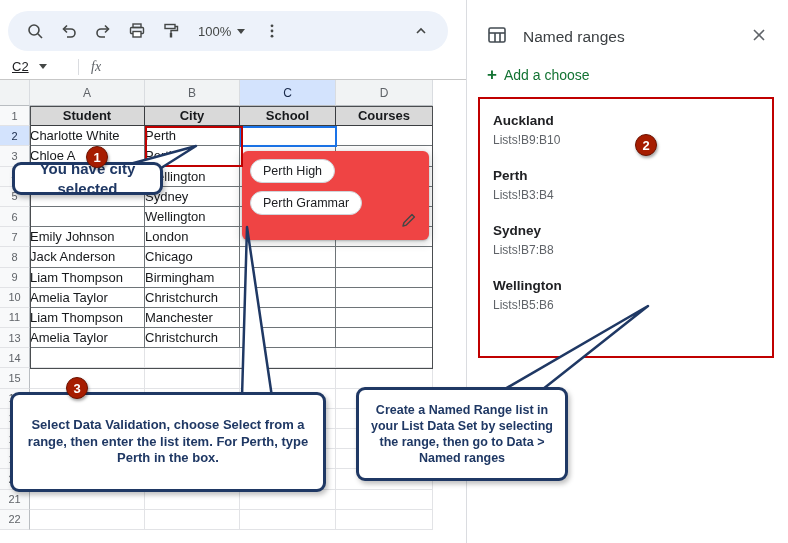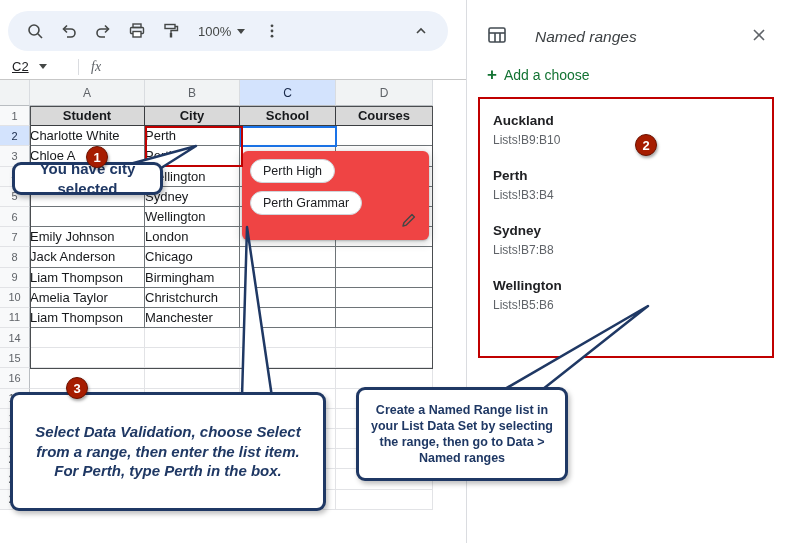--- a/index.html
+++ b/index.html
@@ -55,41 +55,41 @@
   .dv-dropdown { position:absolute; left:242px; top:151px; width:187px; height:89px; background:#ef4444;
                  border-radius:6px; z-index:25; padding:8px 8px;
                  box-shadow:0 1px 2px rgba(60,64,67,.3), 0 2px 8px 2px rgba(60,64,67,.18); }
   .chip { display:block; width:fit-content; border:1px solid #d0d4d9; border-radius:15px; padding:4px 12px;
           font-size:12.5px; color:#202124; margin-bottom:8px; background:#fff; cursor:pointer; }
   .dv-pencil { position:absolute; right:12px; bottom:8px; cursor:pointer; }
 
   
   .panel { position:absolute; left:466px; top:0; width:322px; height:543px; background:#fff;
            border-left:1px solid #dadce0; }
-  .panel-header { display:flex; align-items:center; gap:28px; padding:24px 18px 0 20px;font-style:italic; }
+  .panel-header { display:flex; align-items:center; gap:16px; padding:24px 18px 0 20px; }
   .panel-title { font-size:15.5px; color:#3c4043; }
   .panel-close { margin-left:auto; background:none; border:none; cursor:pointer; padding:4px; }
   .add-range { position:absolute; left:20px; top:66px; display:flex; align-items:center; gap:7px;
                color:#137333; font-size:14px; font-weight:500; cursor:pointer; }
   .plus { font-size:17px; font-weight:700; line-height:1; }
   .ranges-list { position:absolute; left:12px; top:97px; width:296px; padding:16px 14px; }
   .range-item { margin-bottom:21px; cursor:pointer; }
   .rname { font-size:13.5px; font-weight:700; color:#202124; margin-bottom:5px; }
   .rref { font-size:12px; color:#5f6368; }
 
   
   .tails { position:absolute; left:0; top:0; width:788px; height:543px; z-index:40; pointer-events:none; }
   .tails polygon { fill:#fff; stroke:#1f3864; stroke-width:2.5; stroke-linejoin:round; }
 
   
   .callout { position:absolute; background:#fff; border:3px solid #1f3864; border-radius:9px; color:#1f3864;
              font-weight:700; text-align:center; display:flex; align-items:center; justify-content:center;
              z-index:50; box-shadow:2px 3px 5px rgba(0,0,0,.25); line-height:1.3; }
   .c1 { left:12px; top:162px; width:151px; height:33px; font-size:15px; padding:2px 8px;justify-content:center; }
-  .c3 { left:10px; top:392px; width:316px; height:119px; font-size:15px; padding:6px 14px;font-style:italic; }
+  .c3 { left:10px; top:392px; width:316px; height:100px; font-size:13px; padding:6px 14px; }
   .cr { left:356px; top:387px; width:212px; height:94px; font-size:12.5px; padding:20px 10px;justify-content:flex-end; }
 
   
   .badge { position:absolute; width:22px; height:22px; border-radius:50%; background:#a61c00;
            border:1px solid #6d1200; color:#fff; font-size:13px; font-weight:700; display:flex;
            align-items:center; justify-content:center; z-index:60; box-shadow:1px 2px 3px rgba(0,0,0,.35); }
   .b1 { left:86px; top:146px; }
   .b2 { left:635px; top:134px; }
   .b3 { left:66px; top:377px; }
 </style>
@@ -244,20 +244,27 @@
             <td class="rownum">10</td>
             <td class="cell dark">Amelia Taylor</td>
             <td class="cell dark">Christchurch</td>
             <td class="cell dark"></td>
             <td class="cell dark"></td>
           </tr>
           <tr>
             <td class="rownum">11</td>
             <td class="cell dark">Liam Thompson</td>
             <td class="cell dark">Manchester</td>
+            <td class="cell dark"></td>
+            <td class="cell dark"></td>
+          </tr>
+          <tr>
+            <td class="rownum">13</td>
+            <td class="cell dark">Amelia Taylor</td>
+            <td class="cell dark">Christchurch</td>
             <td class="cell dark"></td>
             <td class="cell dark"></td>
           </tr>
           <tr>
             <td class="rownum">14</td>
             <td class="cell"></td>
             <td class="cell"></td>
             <td class="cell"></td>
             <td class="cell"></td>
           </tr>

